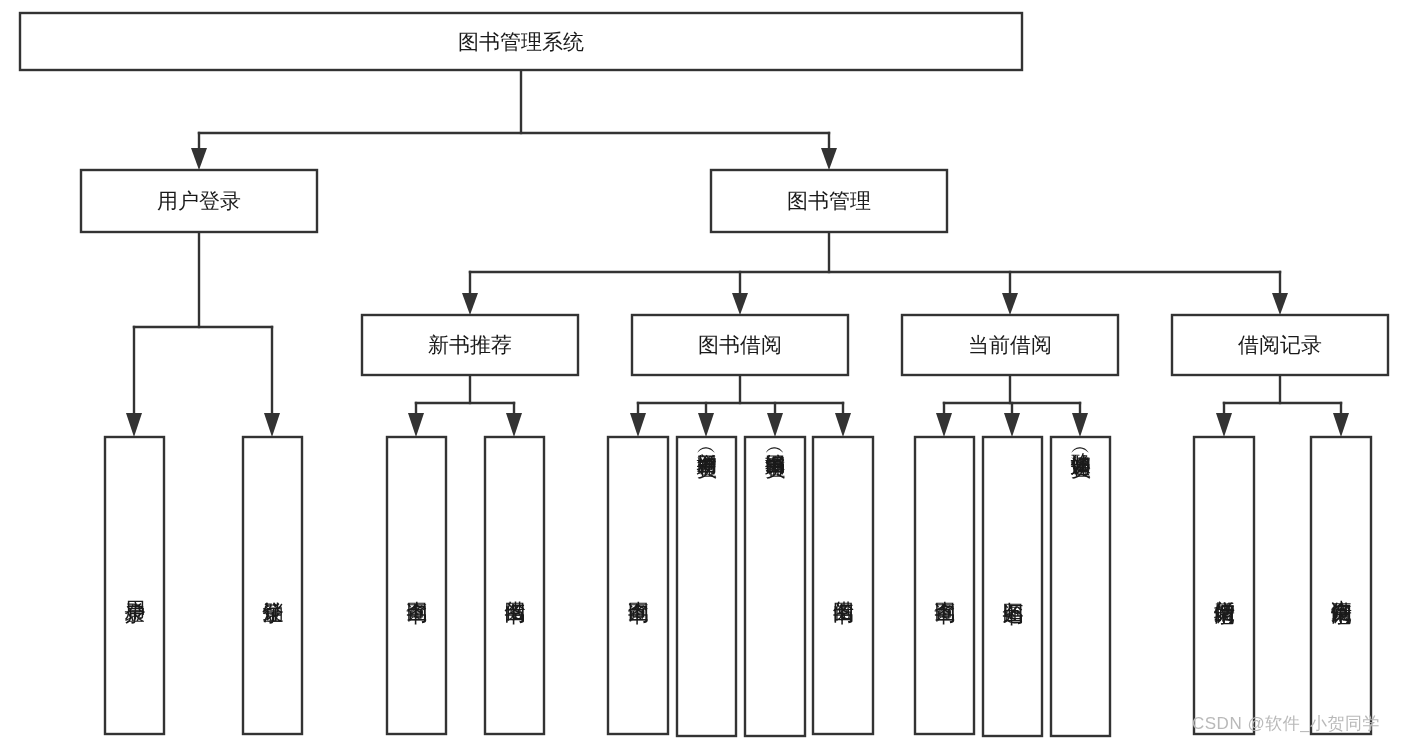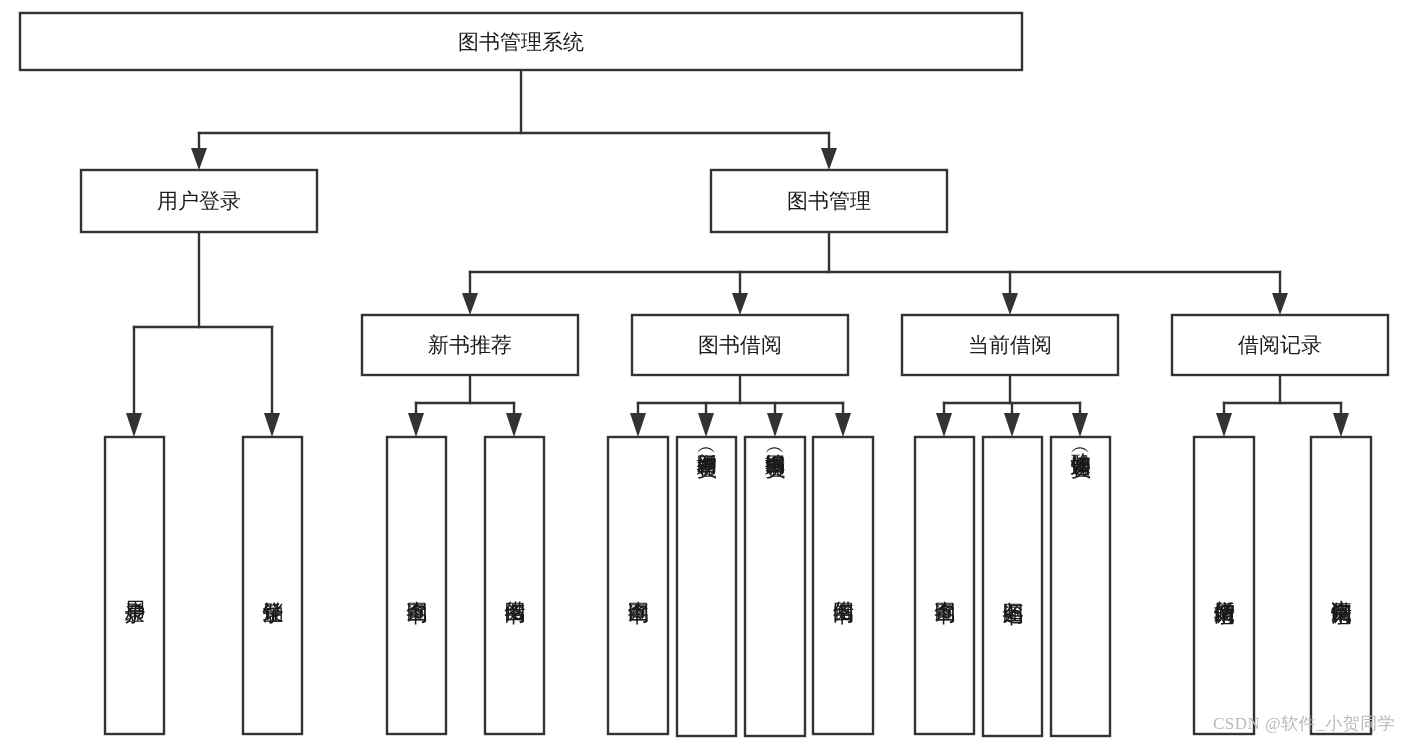--- a/index.html
+++ b/index.html
@@ -64,26 +64,25 @@
     font-size: 21px;
     line-height: 1.18;
     letter-spacing: 1px;
     color: #1a1a1a;
     white-space: nowrap;
   }
   .watermark {
     position: absolute;
     left: 1192px;
     top: 712px;
-    font-family: Liberation Serif, serif;
+    font-family: Liberation Sans, sans-serif;
     font-size: 17px;
     color: #b9b9b9;
     white-space: nowrap;
     letter-spacing: 0.5px;
-    margin-left: 21px;
   }
 </style>
 </head>
 <body>
 
 <div id="diagram-root">
 
   <svg class="diagram-canvas" viewBox="0 0 1405 747">
 
     <g>

